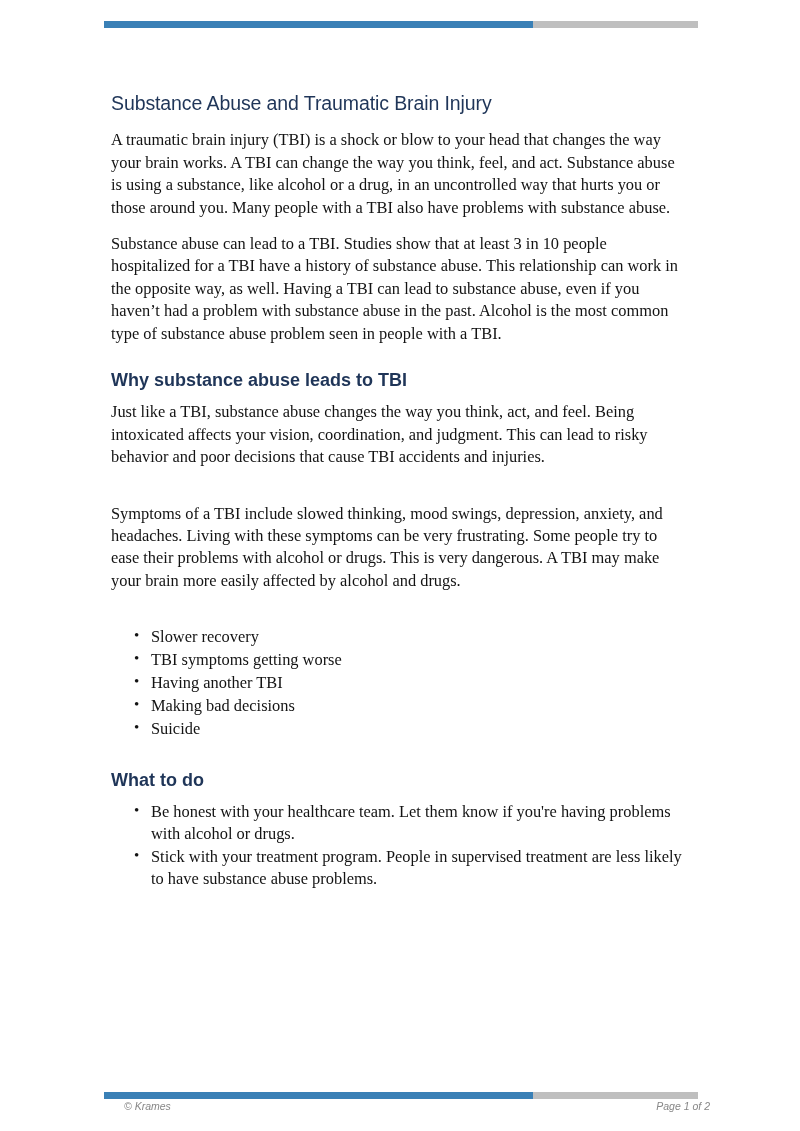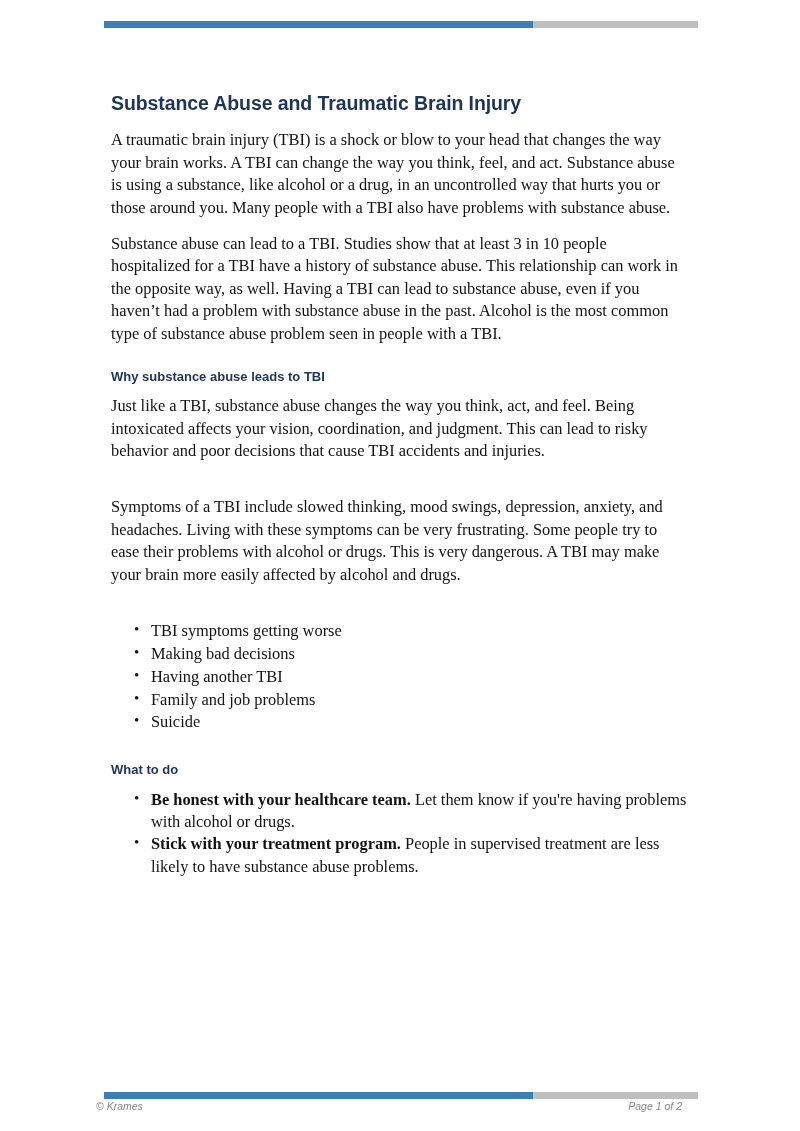--- a/index.html
+++ b/index.html
@@ -47,30 +47,30 @@
   .content {
     position: absolute;
     left: 111px;
     top: 92px;
     width: 580px;
   }
 
   h1.doc-title {
     font-family: "Liberation Sans", "DejaVu Sans", sans-serif;
     font-size: 19.5px;
-    font-weight: bold;
+    font-weight: normal;
     color: #1f3558;
     margin: 0 0 14px 0;
     letter-spacing: -0.1px;
     line-height: 1.2;
   }
 
   h2.section-title {
     font-family: "Liberation Sans", "DejaVu Sans", sans-serif;
-    font-size: 13px;
+    font-size: 18px;
     font-weight: bold;
     color: #1f3558;
     margin: 0 0 10px 0;
     line-height: 1.25;
   }
 
   p.para {
     font-size: 16.4px;
     line-height: 1.365;
     margin: 0 12px 14px 0;
@@ -102,27 +102,27 @@
     position: absolute;
     left: -17px;
     top: -1px;
     font-size: 15px;
     color: #131313;
   }
   ul.bullets.wide li {
     margin-bottom: 0px;
   }
   ul.bullets li .lead {
-    font-weight: bold;
+    font-weight: normal;
   }
 
   
   .footer {
     position: absolute;
-    left: 96px;
+    left: 124px;
     top: 1100px;
     width: 586px;
     display: flex;
     justify-content: space-between;
     align-items: baseline;
     font-family: "Liberation Sans", "DejaVu Sans", sans-serif;
     font-style: italic;
     font-size: 10.5px;
     color: #878787;
   }
@@ -150,24 +150,24 @@
     <p class="para">Just like a TBI, substance abuse changes the way you think, act, and feel. Being intoxicated affects your vision, coordination, and judgment. This can lead to risky behavior and poor decisions that cause TBI accidents and injuries.</p>
 
     <div class="gap-md"></div>
 
     <p class="para">Symptoms of a TBI include slowed thinking, mood swings, depression, anxiety, and headaches. Living with these symptoms can be very frustrating. Some people try to ease their problems with alcohol or drugs. This is very dangerous. A TBI may make your brain more easily affected by alcohol and drugs.</p>
 
     <div class="gap-md"></div>
 
 
     <ul class="bullets" id="risk-list">
+        <li>Slower recovery</li>
         <li>TBI symptoms getting worse</li>
+        <li>Having another TBI</li>
         <li>Making bad decisions</li>
-        <li>Having another TBI</li>
-        <li>Family and job problems</li>
         <li>Suicide</li>
       </ul>
 
     <div class="gap-lg"></div>
 
     <h2 class="section-title">What to do</h2>
 
     <ul class="bullets wide" id="steps-list">
         <li><span class="lead">Be honest with your healthcare team.</span><span> Let them know if you're having problems with alcohol or drugs.</span></li>
         <li><span class="lead">Stick with your treatment program.</span><span> People in supervised treatment are less likely to have substance abuse problems.</span></li>

